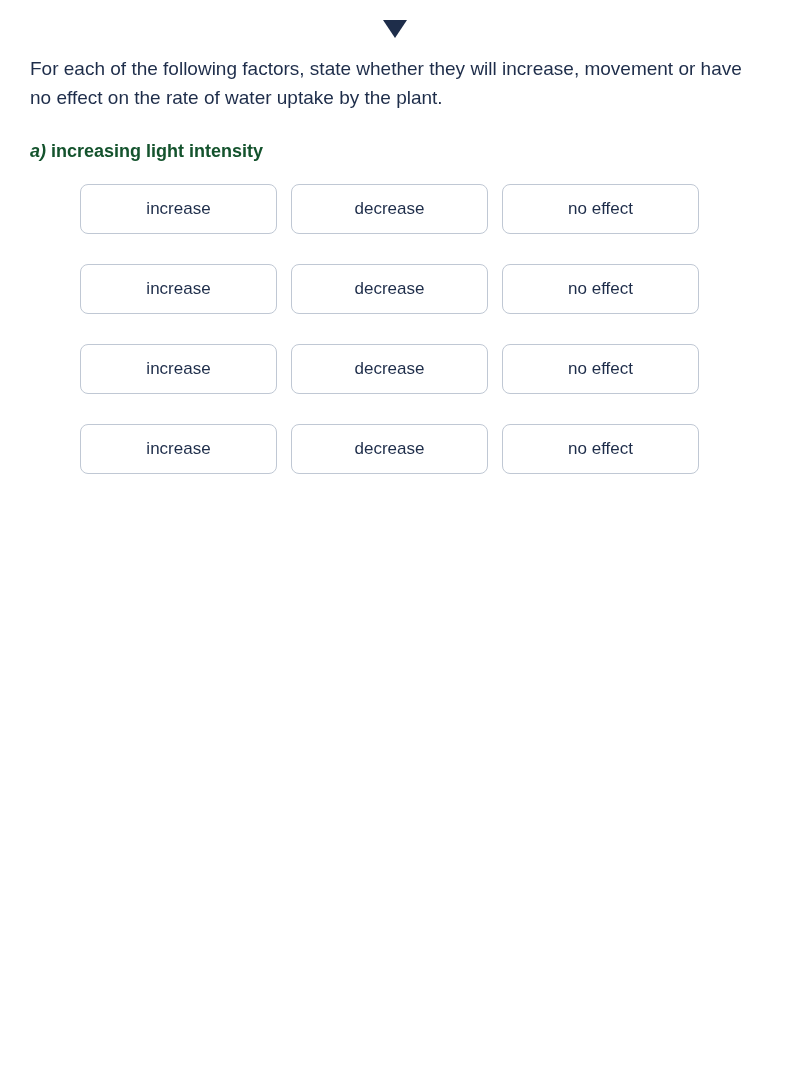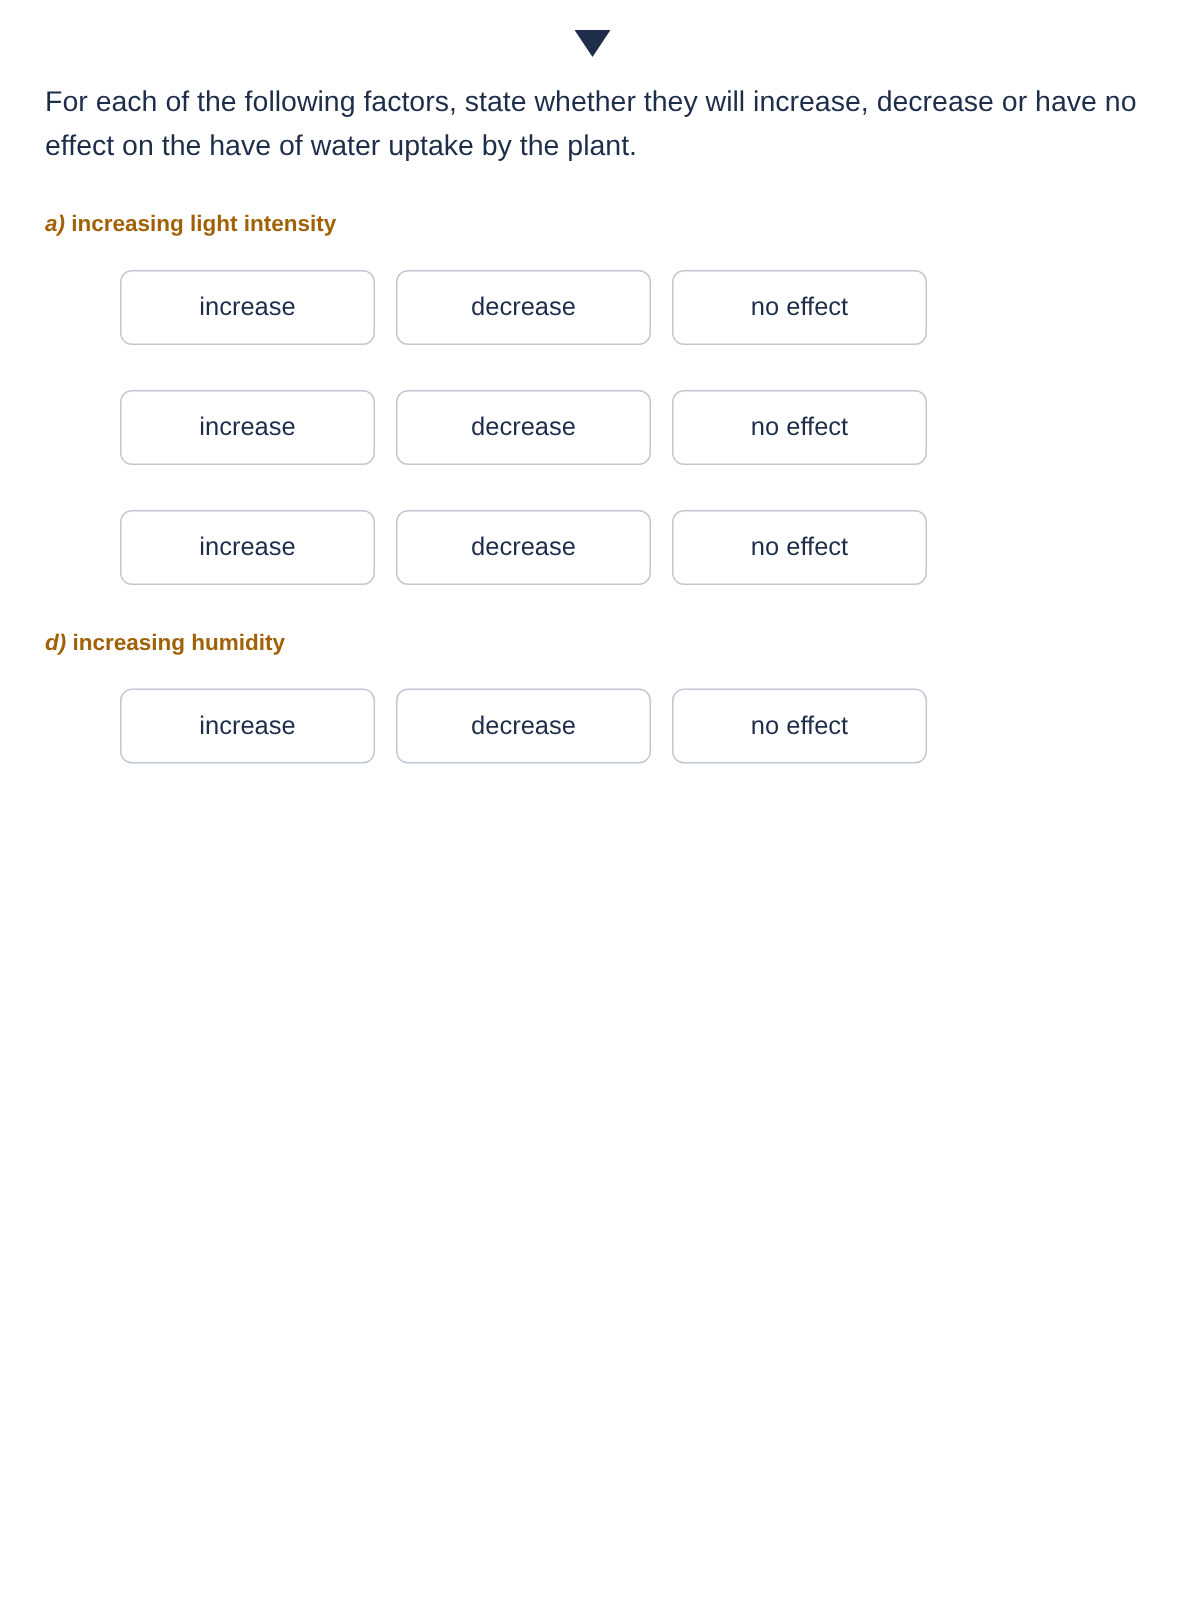--- a/index.html
+++ b/index.html
@@ -33,61 +33,61 @@
       line-height: 1.55;
       color: #1e2d4a;
       margin-bottom: 28px;
     }
 
     .question-block {
       margin-bottom: 30px;
     }
 
     .question-label {
-      font-size: 15px;
+      font-size: 18px;
       font-weight: 700;
-      color: #a16207;
+      color: #14532d;
       margin-bottom: 22px;
     }
 
     .question-label span.letter {
       font-style: italic;
     }
 
     .options-row {
       display: flex;
       flex-direction: row;
       gap: 14px;
       margin-left: 50px;
       margin-bottom: 10px;
     }
 
     .option-btn {
       border: 1.5px solid #c0c8d4;
       border-radius: 8px;
       background: #ffffff;
       padding: 14px 0;
-      width: 170px;
+      width: 197px;
       font-size: 17px;
       color: #1e2d4a;
       cursor: pointer;
       text-align: center;
       transition: background 0.15s, border-color 0.15s;
     }
   </style>
 </head>
 <body>
 
 <div class="top-arrow">
   <svg viewBox="0 0 24 18" fill="none" xmlns="http://www.w3.org/2000/svg">
     <polygon points="12,18 0,0 24,0" fill="#1e2d4a"></polygon>
   </svg>
 </div>
 
-<p class="intro-text">For each of the following factors, state whether they will increase, decrease or have no effect on the have of water uptake by the plant.</p>
+<p class="intro-text">For each of the following factors, state whether they will increase, movement or have no effect on the rate of water uptake by the plant.</p>
 
 <div id="questions-container">
     <div class="question-block">
       <div class="question-label"><span class="letter">a)</span> increasing light intensity</div>
       <div class="options-row">
         <button class="option-btn">increase</button>
         <button class="option-btn">decrease</button>
         <button class="option-btn">no effect</button>
       </div>
     </div>
@@ -99,20 +99,19 @@
       </div>
     </div>
     <div class="question-block">
       <div class="options-row">
         <button class="option-btn">increase</button>
         <button class="option-btn">decrease</button>
         <button class="option-btn">no effect</button>
       </div>
     </div>
     <div class="question-block">
-      <div class="question-label"><span class="letter">d)</span> increasing humidity</div>
       <div class="options-row">
         <button class="option-btn">increase</button>
         <button class="option-btn">decrease</button>
         <button class="option-btn">no effect</button>
       </div>
     </div>
   </div>
 
 </body></html>

